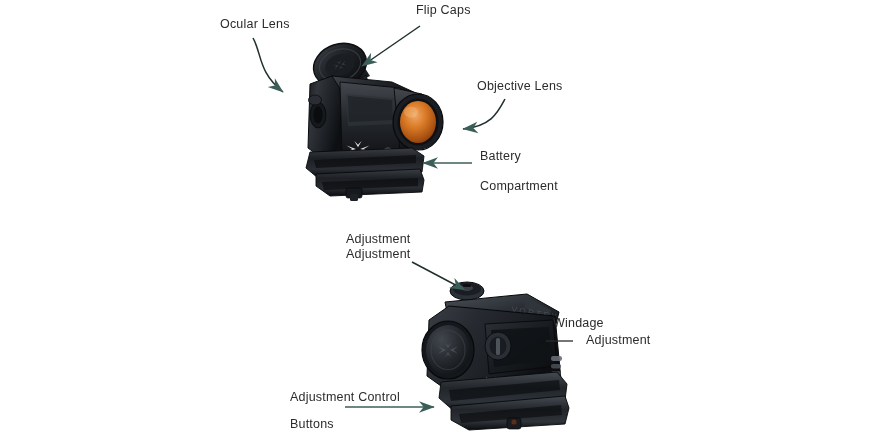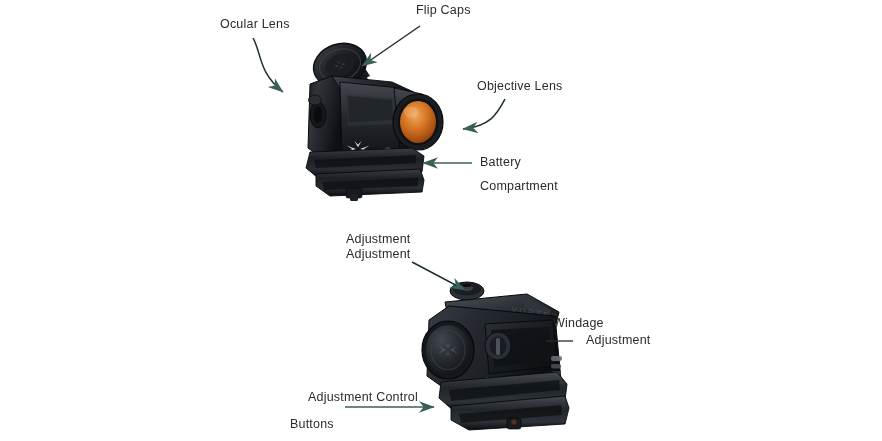--- a/index.html
+++ b/index.html
@@ -275,25 +275,25 @@
 
     <path d="M345 407 L434 407" fill="none" stroke="#3b5f58" stroke-width="1.5" marker-end="url(#ah)"></path>
   </svg>
 
   <div class="callout-label" style="left:220px; top:17px;">Ocular Lens</div>
 
   <div class="callout-label" style="left:396px; top:3px;margin-left:20px;">Flip Caps</div>
 
   <div class="callout-label" style="left:477px; top:79px;">Objective Lens</div>
 
-  <div class="callout-label" style="left:480px; top:155px;">Battery</div>
+  <div class="callout-label" style="left:480px; top:149px;">Battery</div>
   <div class="callout-label" style="left:480px; top:179px;">Compartment</div>
 
   <div class="callout-label" style="left:346px; top:232px;">Adjustment</div>
   <div class="callout-label" style="left:346px; top:247px;">Adjustment</div>
 
   <div class="callout-label" style="left:553px; top:316px;">Windage</div>
   <div class="callout-label" style="left:586px; top:333px;">Adjustment</div>
 
-  <div class="callout-label" style="left:290px; top:390px;margin-left:18px;">Adjustment Control</div>
+  <div class="callout-label" style="left:290px; top:390px;">Adjustment Control</div>
   <div class="callout-label" style="left:290px; top:417px;">Buttons</div>
 
 </div>
 
 </body></html>

